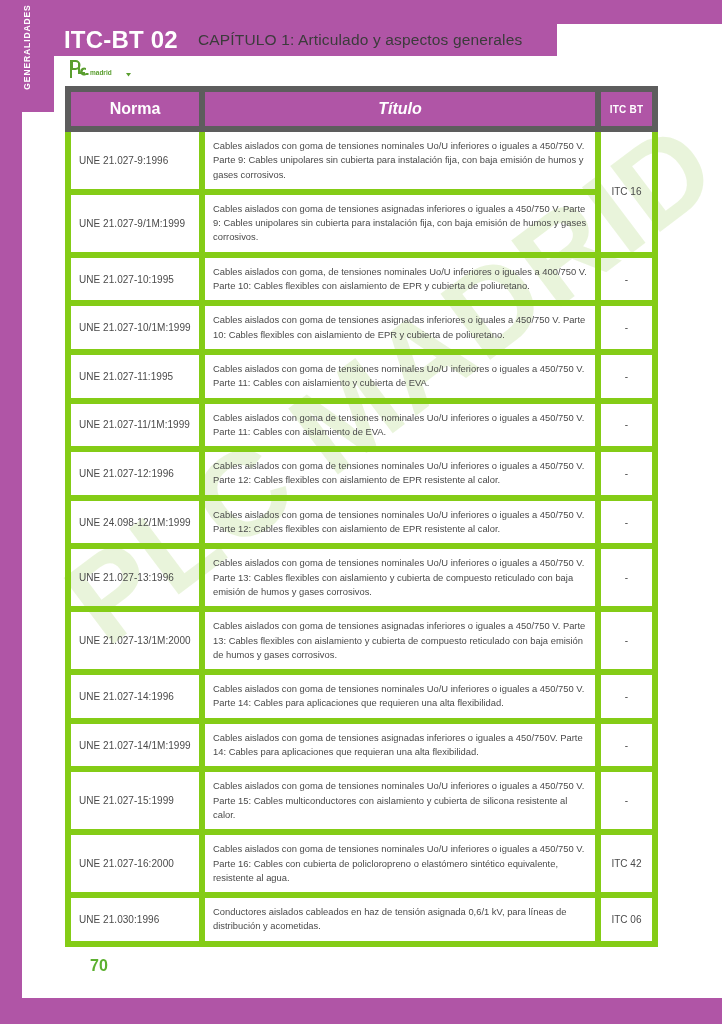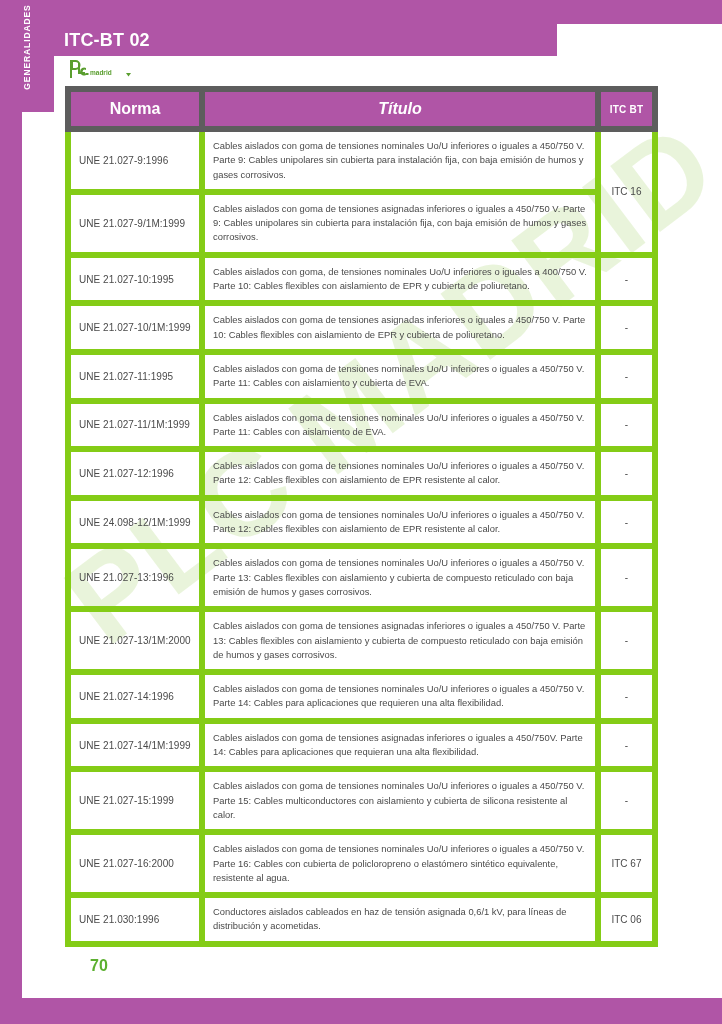--- a/index.html
+++ b/index.html
@@ -69,21 +69,21 @@
     letter-spacing: 0.9px;
     white-space: nowrap;
     z-index: 4;
   }
 
   
   .doc-code {
     position: absolute;
     left: 64px; top: 25px;
     color: #ffffff;
-    font-size: 18px;
+    font-size: 24px;
     font-weight: bold;
     letter-spacing: 0.2px;
     line-height: 30px;
     z-index: 4;
   }
   .chapter-title {
     position: absolute;
     left: 198px; top: 25px;
     color: #3b3b3b;
     font-size: 15.5px;
@@ -191,20 +191,21 @@
 
   <div class="top-band"></div>
   <div class="header-band"></div>
   <div class="side-rail"></div>
   <div class="side-tab"></div>
   <div class="bottom-band"></div>
 
   <div class="side-label">GENERALIDADES</div>
 
   <div class="doc-code">ITC-BT 02</div>
+  <div class="chapter-title">CAPÍTULO 1: Articulado y aspectos generales</div>
 
   <div class="logo">
     <svg viewBox="0 0 132 44" width="66" height="22" aria-hidden="true">
       <path d="M6 4 h9 a10 10 0 0 1 0 20 h-9 z M10 8 v12 h5 a6 6 0 0 0 0 -12 z" fill="#5a9e2f"></path>
       <rect x="4" y="4" width="4" height="36" fill="#5a9e2f"></rect>
       <path d="M20 10 v22 h14 v-4 h-10 v-18 z" fill="#5a9e2f"></path>
       <path d="M36 20 a8 8 0 1 0 0 14 h5 v-4 h-5 a4 4 0 1 1 0 -6 z" fill="#5a9e2f"></path>
       <text x="44" y="34" font-family="'Liberation Sans', sans-serif" font-size="13" font-weight="bold" fill="#5a9e2f">madrid</text>
       <path d="M116 30 l10 0 l-5 7 z" fill="#5a9e2f"></path>
     </svg>
@@ -284,21 +285,21 @@
             <td class="c-itc">-</td>
           </tr>
           <tr>
             <td class="c-norma">UNE 21.027-15:1999</td>
             <td class="c-titulo">Cables aislados con goma de tensiones nominales Uo/U inferiores o iguales a 450/750 V. Parte 15: Cables multiconductores con aislamiento y cubierta de silicona resistente al calor.</td>
             <td class="c-itc">-</td>
           </tr>
           <tr>
             <td class="c-norma">UNE 21.027-16:2000</td>
             <td class="c-titulo">Cables aislados con goma de tensiones nominales Uo/U inferiores o iguales a 450/750 V. Parte 16: Cables con cubierta de policloropreno o elastómero sintético equivalente, resistente al agua.</td>
-            <td class="c-itc">ITC 67</td>
+            <td class="c-itc">ITC 42</td>
           </tr>
           <tr>
             <td class="c-norma">UNE 21.030:1996</td>
             <td class="c-titulo">Conductores aislados cableados en haz de tensión asignada 0,6/1 kV, para líneas de distribución y acometidas.</td>
             <td class="c-itc">ITC 06</td>
           </tr>
         </tbody>
     </table>
   </div>
 

